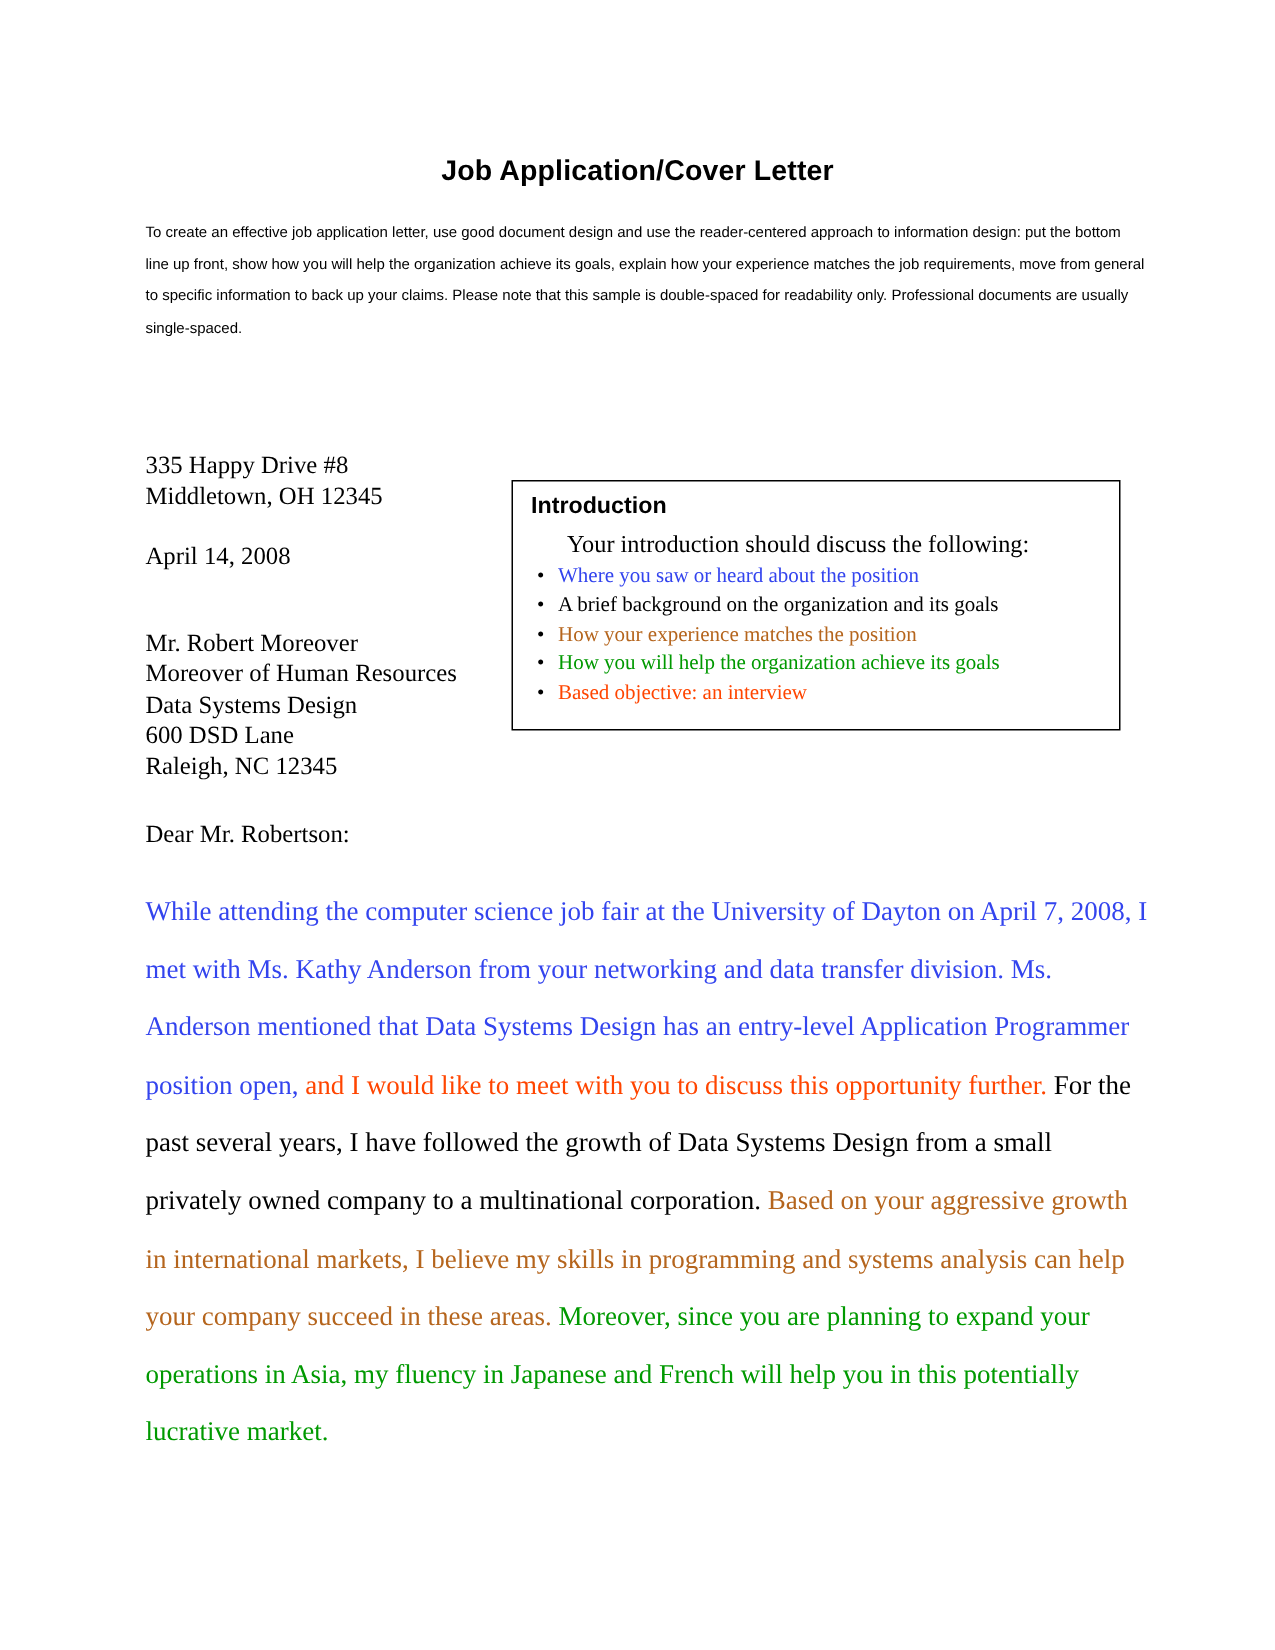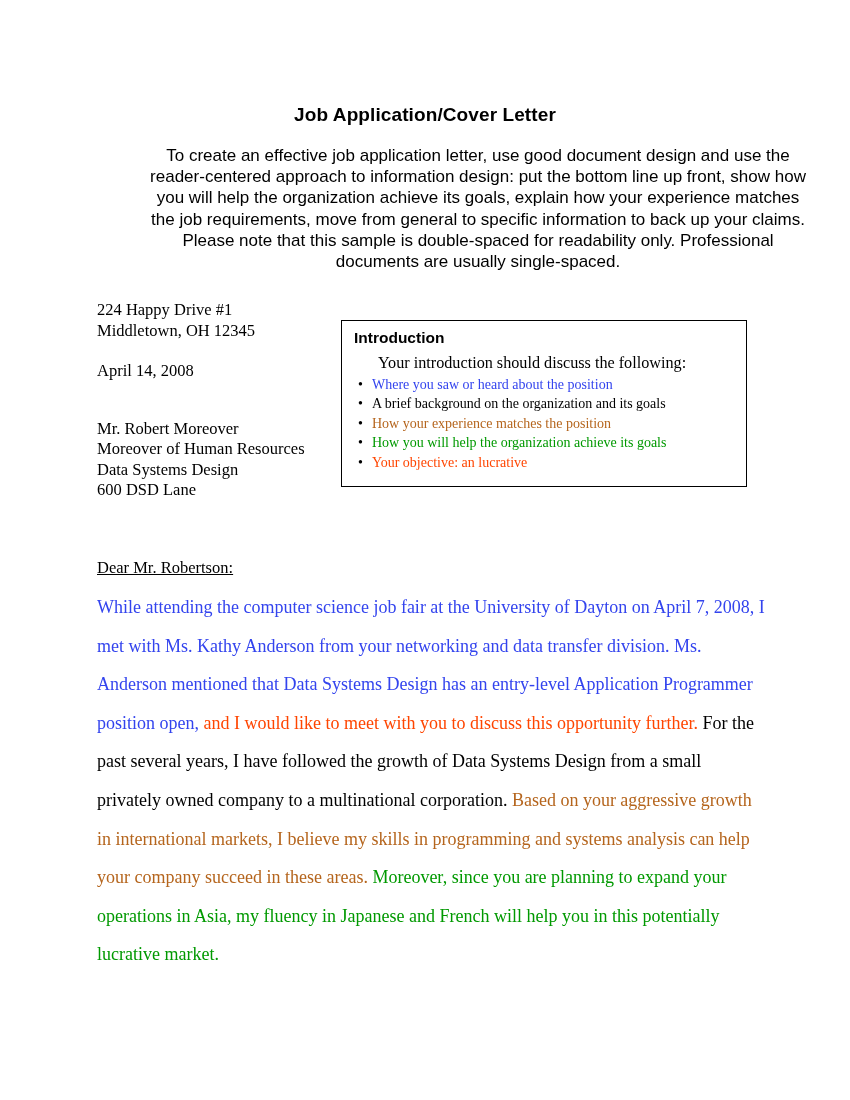--- a/index.html
+++ b/index.html
@@ -37,25 +37,24 @@
     color: #000000;
   }
 
   
   .intro-note {
     position: absolute;
     left: 97px;
     top: 145px;
     width: 666px;
     font-family: "Liberation Sans", "DejaVu Sans", sans-serif;
-    font-size: 17px;
+    font-size: 10px;
     line-height: 21.2px;
     color: #000000;
-    text-align: center;
-    margin-left: 48px;
+    text-align: left;
   }
 
   
   .letter-head {
     position: absolute;
     left: 97px;
     top: 300px;
     width: 250px;
     font-size: 16.5px;
     line-height: 20.5px;
@@ -113,25 +112,24 @@
   .callout-list li .bullet {
     color: #000000;
     display: inline-block;
     width: 14px;
   }
 
   
   .salutation {
     position: absolute;
     left: 97px;
-    top: 558px;
+    top: 546px;
     font-size: 16.5px;
     line-height: 20px;
     color: #000000;
-    text-decoration: underline;
   }
   .letter-body {
     position: absolute;
     left: 97px;
     top: 588px;
     width: 670px;
     font-size: 18px;
     line-height: 38.6px;
     color: #000000;
     text-align: left;
@@ -151,45 +149,46 @@
 <body>
 
 <div class="page">
 
   <div class="doc-title">Job Application/Cover Letter</div>
 
   <div class="intro-note">To create an effective job application letter, use good document design and use the reader-centered approach to information design: put the bottom line up front, show how you will help the organization achieve its goals, explain how your experience matches the job requirements, move from general to specific information to back up your claims. Please note that this sample is double-spaced for readability only. Professional documents are usually single-spaced.</div>
 
   <div class="letter-head">
     <div class="blk">
-      <div>224 Happy Drive #1</div>
+      <div>335 Happy Drive #8</div>
       <div>Middletown, OH 12345</div>
     </div>
     <div class="blk-gap-date"></div>
     <div class="blk">
       <div>April 14, 2008</div>
     </div>
     <div class="blk-gap-recipient"></div>
     <div class="blk">
       <div>Mr. Robert Moreover</div>
       <div>Moreover of Human Resources</div>
       <div>Data Systems Design</div>
       <div>600 DSD Lane</div>
+      <div>Raleigh, NC 12345</div>
     </div>
   </div>
 
   <div class="callout">
     <div class="callout-title">Introduction</div>
     <div class="callout-lead">Your introduction should discuss the following:</div>
     <ul class="callout-list" id="callout-list">
         <li><span class="bullet">•</span><span class="c-blue">Where you saw or heard about the position</span></li>
         <li><span class="bullet">•</span><span class="c-black">A brief background on the organization and its goals</span></li>
         <li><span class="bullet">•</span><span class="c-brown">How your experience matches the position</span></li>
         <li><span class="bullet">•</span><span class="c-green">How you will help the organization achieve its goals</span></li>
-        <li><span class="bullet">•</span><span class="c-orange">Your objective: an lucrative</span></li>
+        <li><span class="bullet">•</span><span class="c-orange">Based objective: an interview</span></li>
       </ul>
   </div>
 
   <div class="salutation">Dear Mr. Robertson:</div>
 
   <div class="letter-body">
     <p id="letter-paragraph"><span class="c-blue">While attending the computer science job fair at the University of Dayton on April 7, 2008, I met with Ms. Kathy Anderson from your networking and data transfer division. Ms. Anderson mentioned that Data Systems Design has an entry-level Application Programmer position open, </span><span class="c-orange">and I would like to meet with you to discuss this opportunity further. </span><span class="c-black">For the past several years, I have followed the growth of Data Systems Design from a small privately owned company to a multinational corporation. </span><span class="c-brown">Based on your aggressive growth in international markets, I believe my skills in programming and systems analysis can help your company succeed in these areas. </span><span class="c-green">Moreover, since you are planning to expand your operations in Asia, my fluency in Japanese and French will help you in this potentially lucrative market.</span></p>
   </div>
 
 </div>

